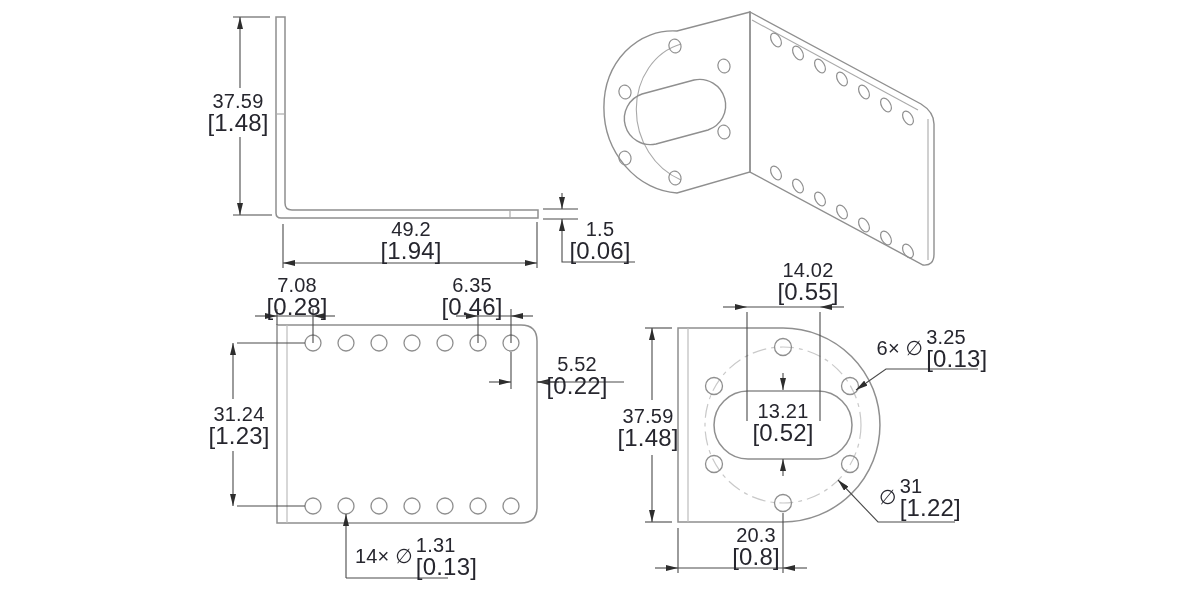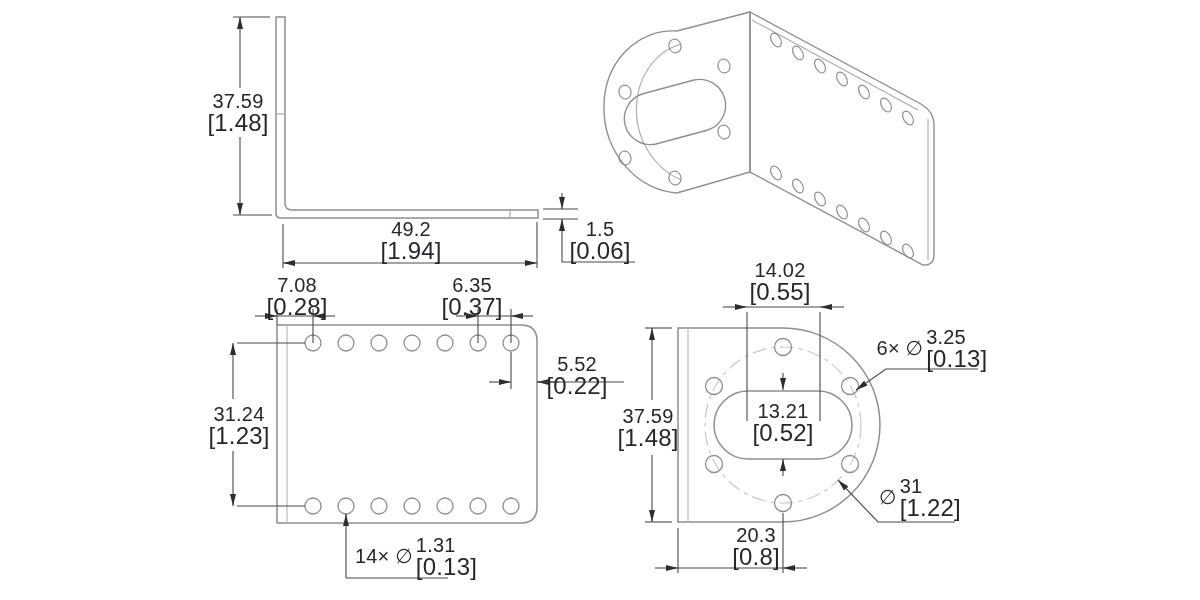--- a/index.html
+++ b/index.html
@@ -189,21 +189,21 @@
   <span class="mm">1.5</span>
   <span class="inch">[0.06]</span>
 </div>
 
 <div class="dim-label" style="left:297px;top:296px">
   <span class="mm">7.08</span>
   <span class="inch">[0.28]</span>
 </div>
 <div class="dim-label" style="left:472px;top:296px">
   <span class="mm">6.35</span>
-  <span class="inch">[0.37]</span>
+  <span class="inch">[0.46]</span>
 </div>
 <div class="dim-label" style="left:577px;top:375px">
   <span class="mm">5.52</span>
   <span class="inch">[0.22]</span>
 </div>
 <div class="dim-label" style="left:239px;top:425px">
   <span class="mm">31.24</span>
   <span class="inch">[1.23]</span>
 </div>
 <div class="dim-label callout" style="left:416px;top:556px">
@@ -211,21 +211,21 @@
   <span class="stack">
     <span class="mm">1.31</span>
     <span class="inch">[0.13]</span>
   </span>
 </div>
 
 <div class="dim-label" style="left:648px;top:427px">
   <span class="mm">37.59</span>
   <span class="inch">[1.48]</span>
 </div>
-<div class="dim-label" style="left:780px;top:281px">
+<div class="dim-label" style="left:808px;top:281px">
   <span class="mm">14.02</span>
   <span class="inch">[0.55]</span>
 </div>
 <div class="dim-label" style="left:783px;top:422px">
   <span class="mm">13.21</span>
   <span class="inch">[0.52]</span>
 </div>
 <div class="dim-label callout" style="left:932px;top:348px">
   <span class="prefix">6× ∅</span>
   <span class="stack">

